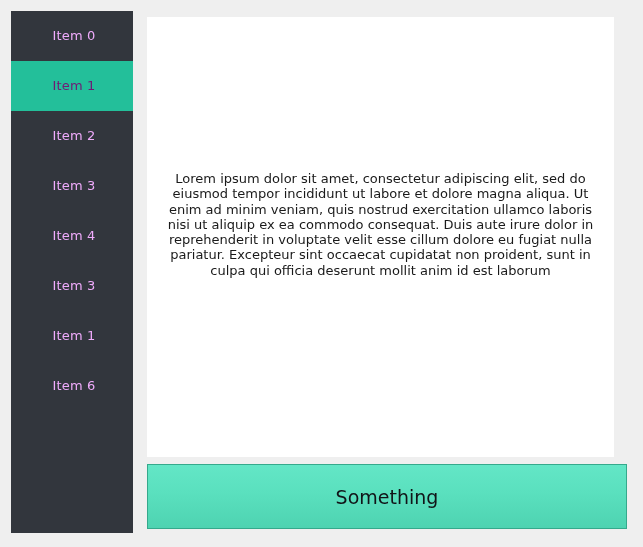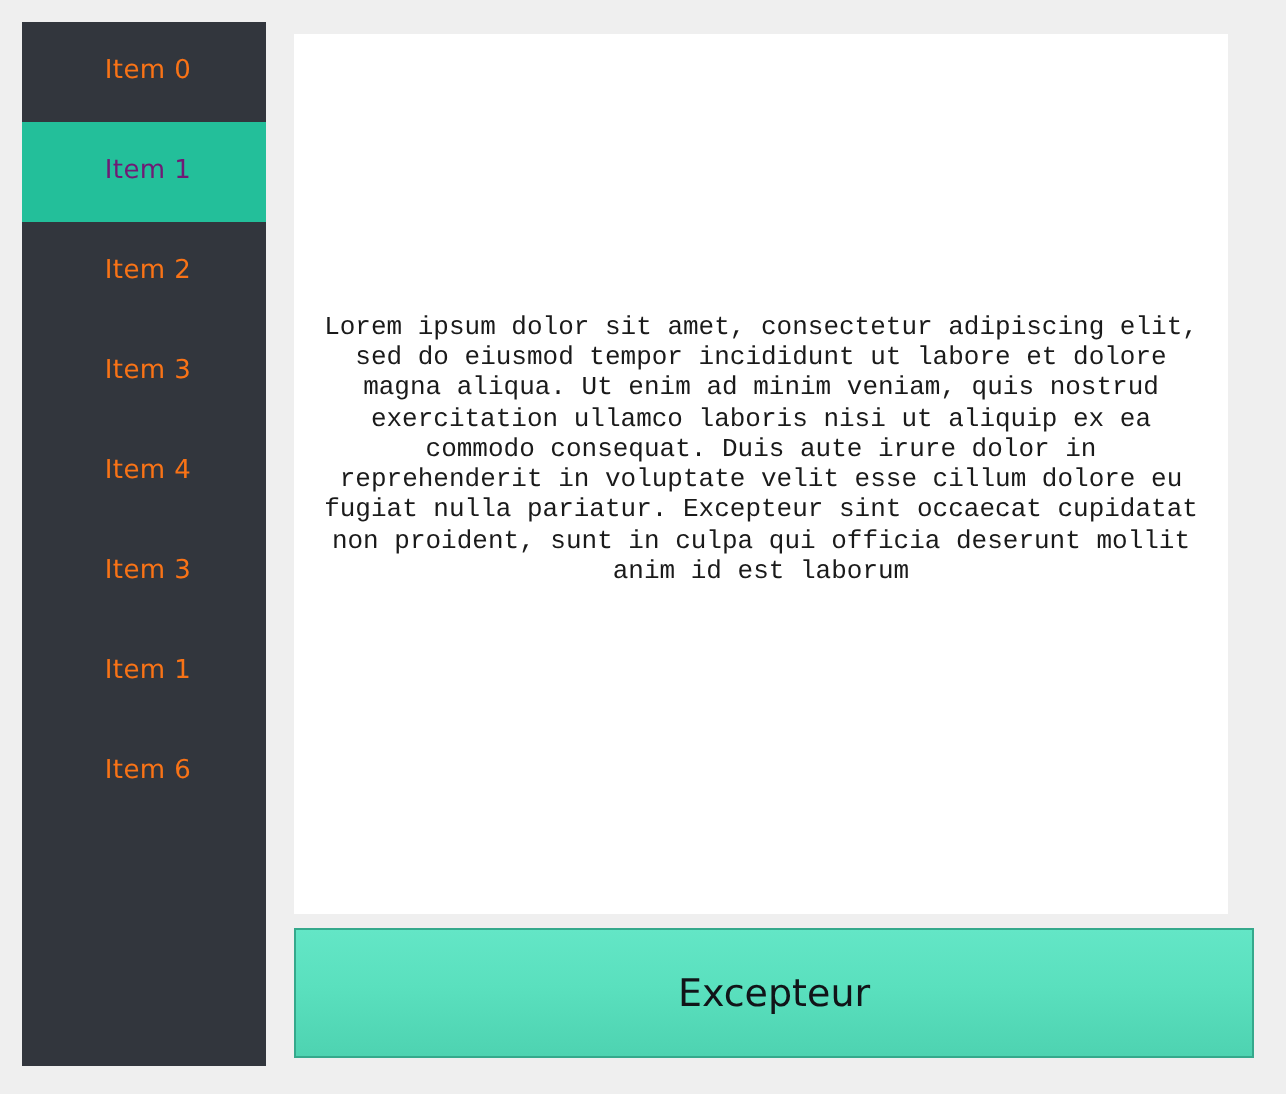--- a/index.html
+++ b/index.html
@@ -28,21 +28,21 @@
     top: 11px;
     width: 122px;
     height: 522px;
     background: #32363d;
     overflow: hidden;
   }
   .sidebar-item {
     height: 50px;
     line-height: 50px;
     text-align: center;
-    color: #f97316;
+    color: #f0abfc;
     font-size: 13px;
     letter-spacing: 0.2px;
     padding-left: 4px;
     box-sizing: border-box;
     cursor: default;
     user-select: none;
   }
   .sidebar-item.selected {
     background: #23bf9a;
     color: #701a75;
@@ -61,21 +61,20 @@
     position: absolute;
     left: 0;
     top: 0;
     width: 467px;
     height: 440px;
     background: #ffffff;
     display: flex;
     align-items: center;
     justify-content: center;
     box-sizing: border-box;
-    font-family: Liberation Mono, monospace;
   }
   #body-text {
     width: 442px;
     text-align: center;
     color: #1a1a1a;
     font-size: 13px;
     line-height: 15.2px;
     margin-top: -12px;
   }
 
@@ -113,17 +112,17 @@
       <div class="sidebar-item">Item 1</div>
       <div class="sidebar-item">Item 6</div>
     </nav>
 
   <div id="content-col">
 
     <div id="text-panel">
       <p id="body-text">Lorem ipsum dolor sit amet, consectetur adipiscing elit, sed do eiusmod tempor incididunt ut labore et dolore magna aliqua. Ut enim ad minim veniam, quis nostrud exercitation ullamco laboris nisi ut aliquip ex ea commodo consequat. Duis aute irure dolor in reprehenderit in voluptate velit esse cillum dolore eu fugiat nulla pariatur. Excepteur sint occaecat cupidatat non proident, sunt in culpa qui officia deserunt mollit anim id est laborum</p>
     </div>
 
-    <button id="action-button">Excepteur</button>
+    <button id="action-button">Something</button>
 
   </div>
 
 </div>
 
 </body></html>

